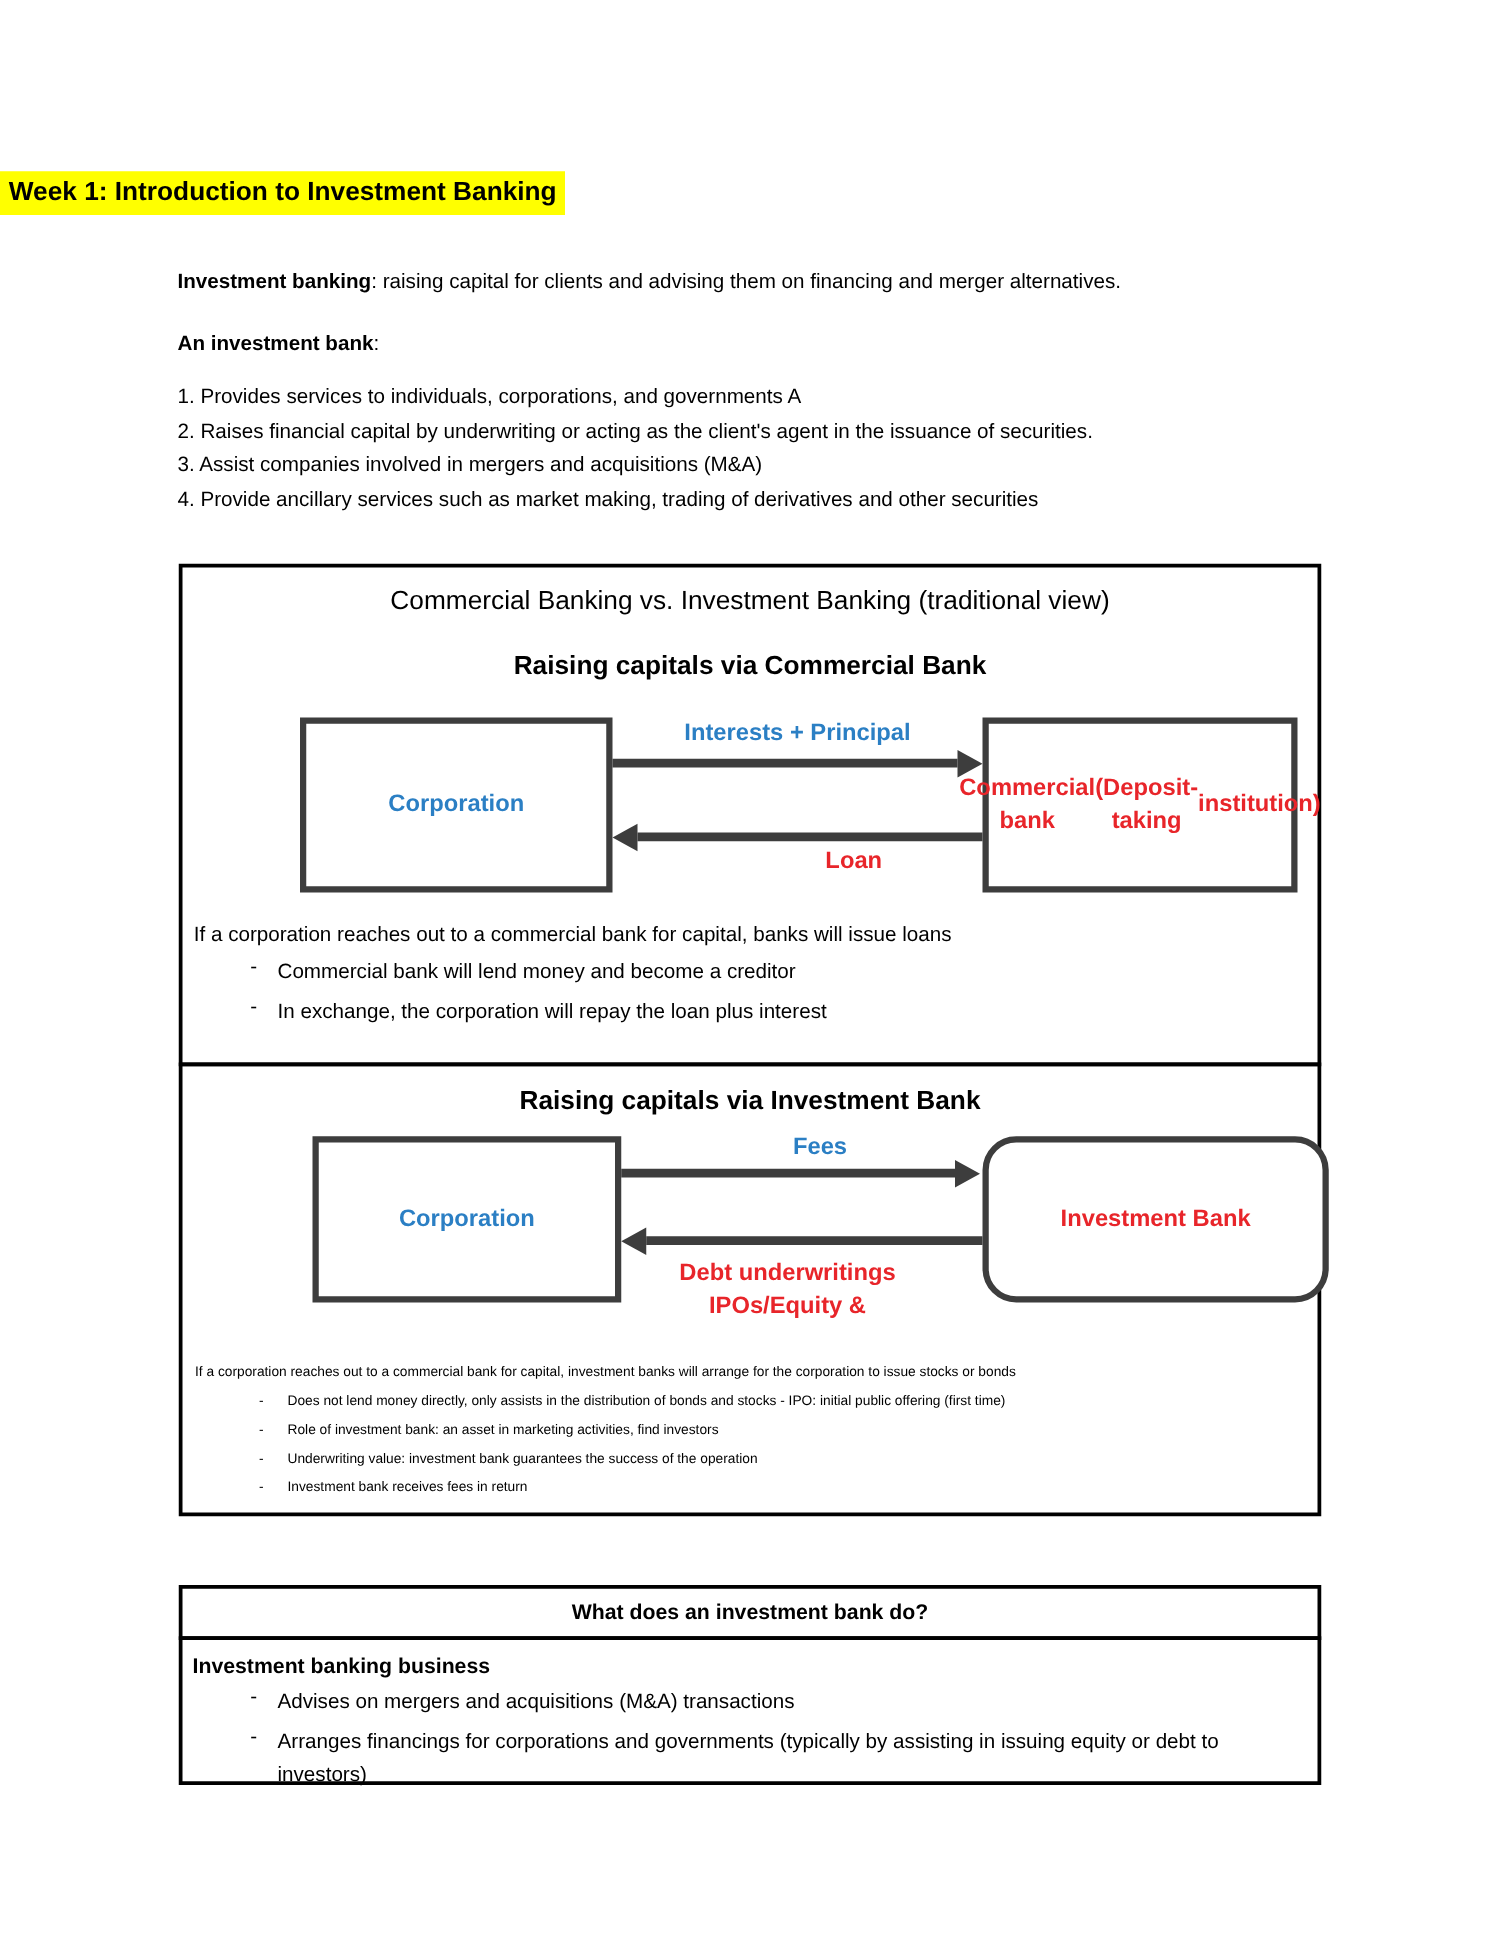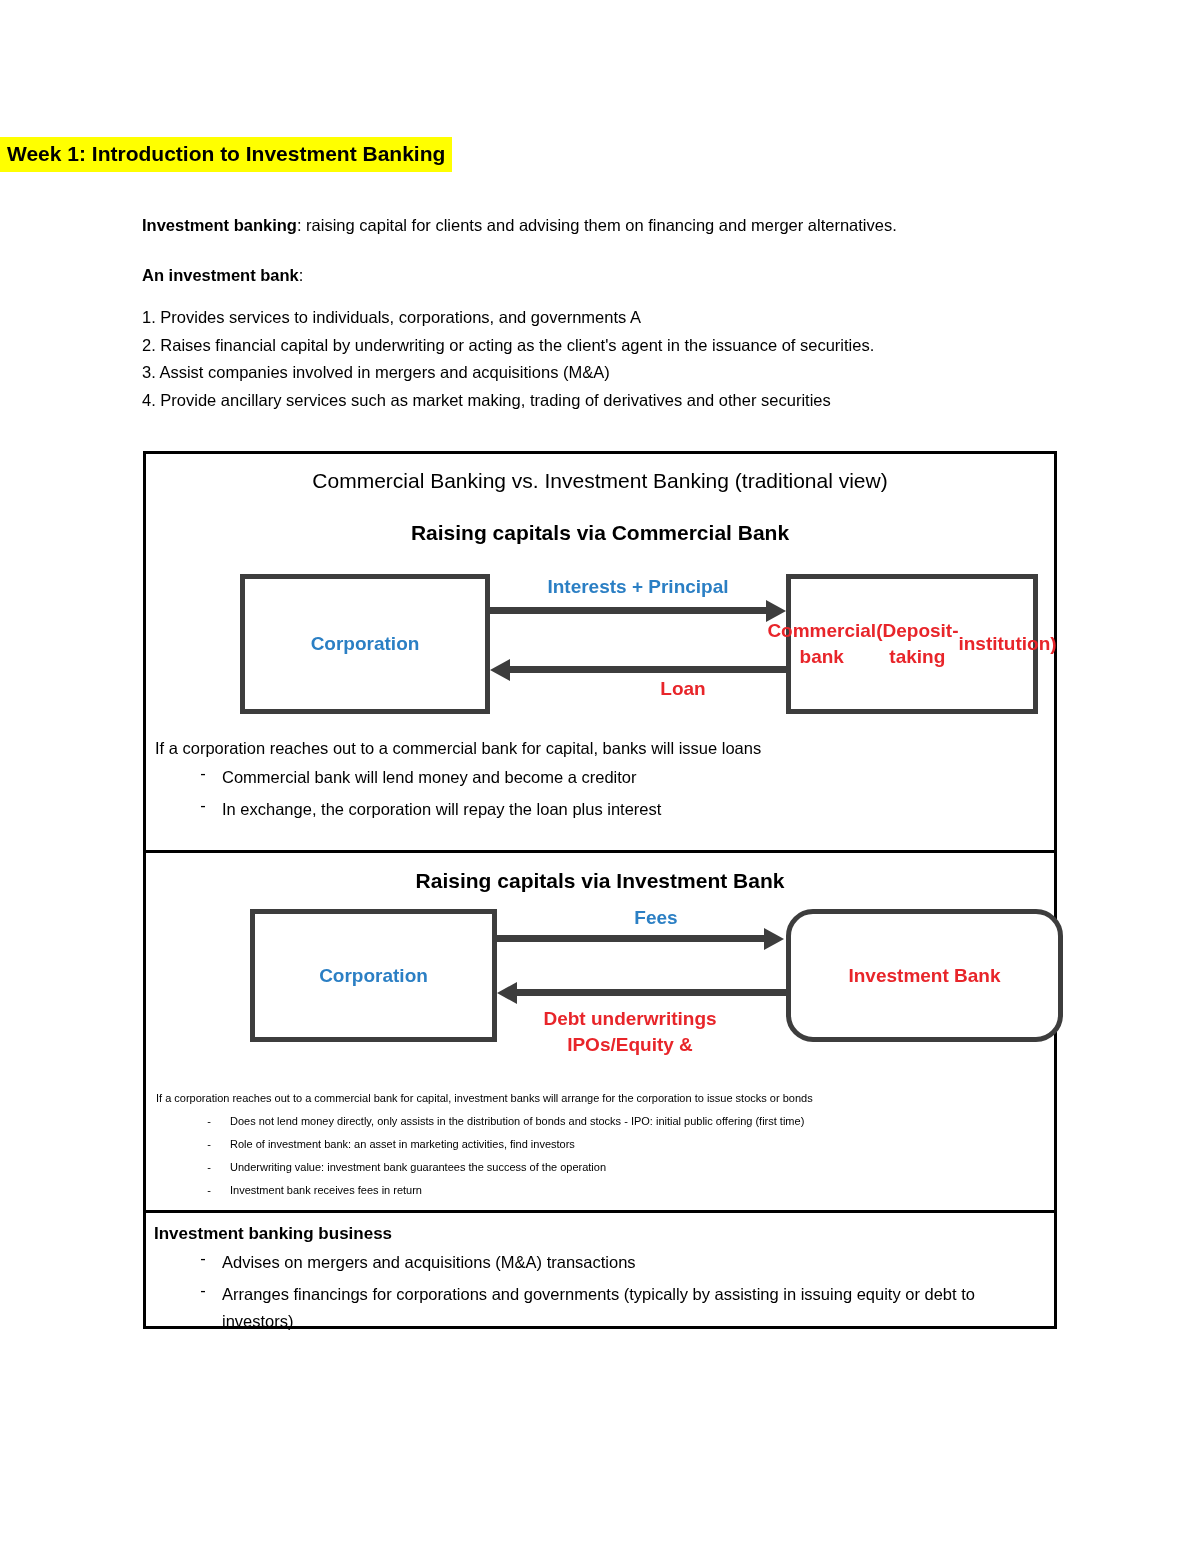--- a/index.html
+++ b/index.html
@@ -197,20 +197,23 @@
         <span class="smark">-</span>
         <span class="stext">Underwriting value: investment bank guarantees the success of the operation</span>
       </div>
       <div class="srow">
         <span class="smark">-</span>
         <span class="stext">Investment bank receives fees in return</span>
       </div>
     </div>
   </div>
 
+  <div class="whead">
+    <span>What does an investment bank do?</span>
+  </div>
   <div class="wbody">
     <div class="wsub">Investment banking business</div>
     <div class="brow">
       <span class="bmark">-</span>
       <span class="btext">Advises on mergers and acquisitions (M&amp;A) transactions</span>
     </div>
     <div class="brow">
       <span class="bmark">-</span>
       <span class="btext">Arranges financings for corporations and governments (typically by assisting in issuing equity or debt to investors)</span>
     </div>

